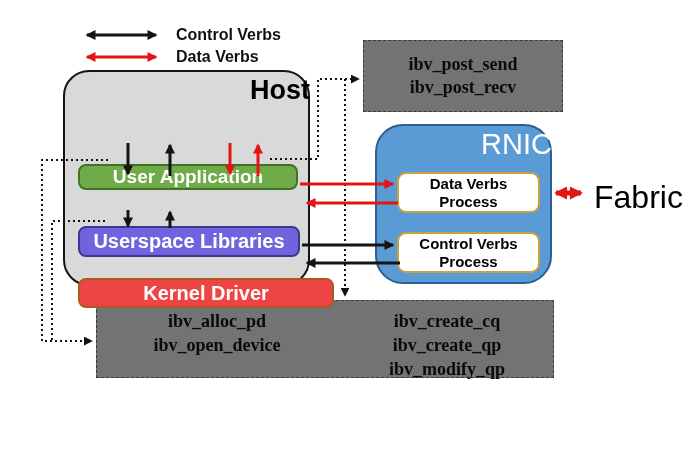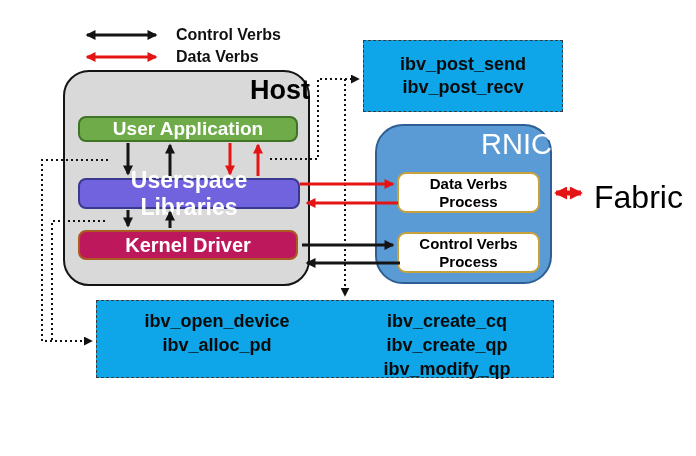--- a/index.html
+++ b/index.html
@@ -18,33 +18,33 @@
     left: 63px; top: 70px; width: 247px; height: 216px;
     background: #D9D9D9; border: 2px solid #141414; border-radius: 26px;
     z-index: 1;
   }
   .host-title {
     left: 63px; top: 75px; width: 247px; text-align: right;
     font-size: 27px; font-weight: 700; color: #000; z-index: 2;
   }
   .layer {
     z-index: 2; border-radius: 8px; color: #fff; font-weight: 700;
-    text-align: center; display: flex; align-items: center; justify-content: center;
+    text-align: center; display: flex; align-items: center; justify-content: center; margin-top: 48px;
   }
   .layer-userapp {
     left: 78px; top: 116px; width: 220px; height: 26px;
     background: #6FAC49; border: 2px solid #3F7326; font-size: 19px;
   }
   .layer-userspace {
     left: 78px; top: 178px; width: 222px; height: 31px;
-    background: #7163DE; border: 2px solid #39398F; font-size: 23px;
+    background: #7163DE; border: 2px solid #39398F; font-size: 20px;
   }
   .layer-kernel {
-    left: 78px; top: 230px; width: 220px; height: 30px;
-    background: #be185d; border: 2px solid #AA5B21; font-size: 20px;
+    left: 78px; top: 230px; width: 256px; height: 30px;
+    background: #ef4444; border: 2px solid #AA5B21; font-size: 20px;
   }
 
   
   .rnic-box {
     left: 375px; top: 124px; width: 177px; height: 160px;
     background: #5B9BD5; border: 2.5px solid #2E5E94; border-radius: 28px;
     z-index: 1;
   }
   .rnic-title {
     left: 375px; top: 128px; width: 177px; text-align: right;
@@ -58,22 +58,22 @@
   }
   .process-data { top: 172px; }
   .process-control { top: 232px; }
 
   .fabric-label {
     left: 594px; top: 179px; font-size: 32px; color: #000; z-index: 2;
   }
 
   
   .dashed-box {
-    border: 1.6px dashed #3a3a3a; background: #0ea5e9; z-index: 0;
-    font-family: Liberation Sans, sans-serif;
+    border: 1.6px dashed #3a3a3a; background: #737373; z-index: 0;
+    font-family: Liberation Serif, serif;
     font-size: 18px; font-weight: 600; color: #0a0a0a;
   }
   .verbs-top {
     left: 363px; top: 40px; width: 200px; height: 72px;
     display: flex; flex-direction: column; justify-content: center;
     text-align: center; line-height: 23px;
   }
   .verbs-bottom { left: 96px; top: 300px; width: 458px; height: 78px; }
   .verbs-col { position: absolute; top: 8px; line-height: 24px; text-align: center; }
   .verbs-col-left { left: 0; width: 240px; }
@@ -122,22 +122,22 @@
 
   <div class="abs fabric-label">Fabric</div>
 
   <div class="abs dashed-box verbs-top">
     <div>ibv_post_send</div>
     <div>ibv_post_recv</div>
   </div>
 
   <div class="abs dashed-box verbs-bottom">
     <div class="verbs-col verbs-col-left">
+      <div>ibv_alloc_pd</div>
       <div>ibv_open_device</div>
-      <div>ibv_alloc_pd</div>
     </div>
     <div class="verbs-col verbs-col-right">
       <div>ibv_create_cq</div>
       <div>ibv_create_qp</div>
       <div>ibv_modify_qp</div>
     </div>
   </div>
 
 
   <svg class="overlay" width="696" height="456" viewBox="0 0 696 456">

